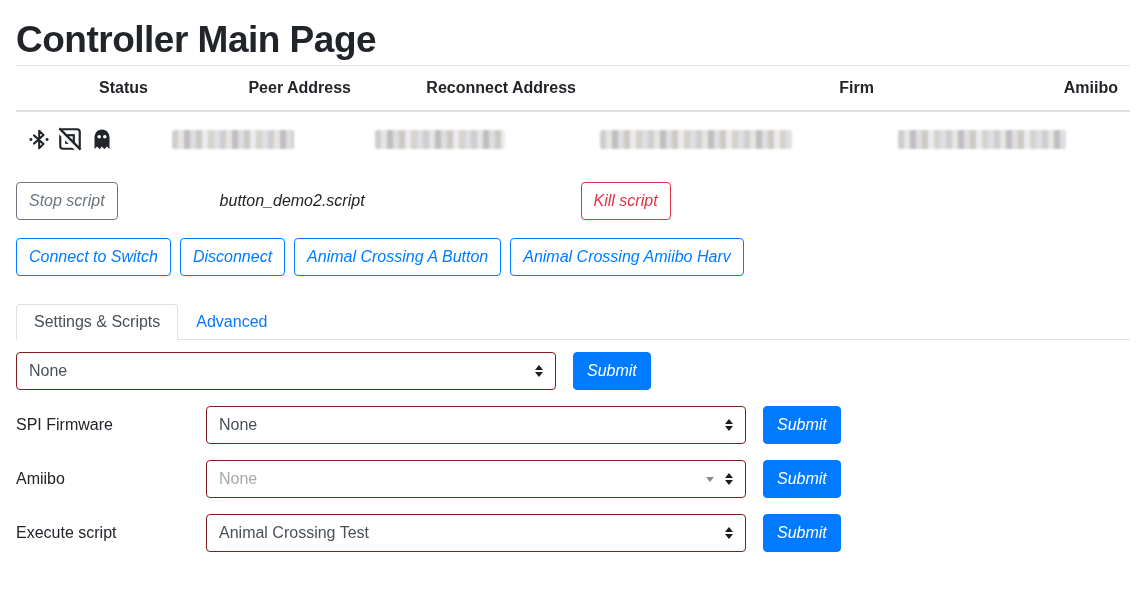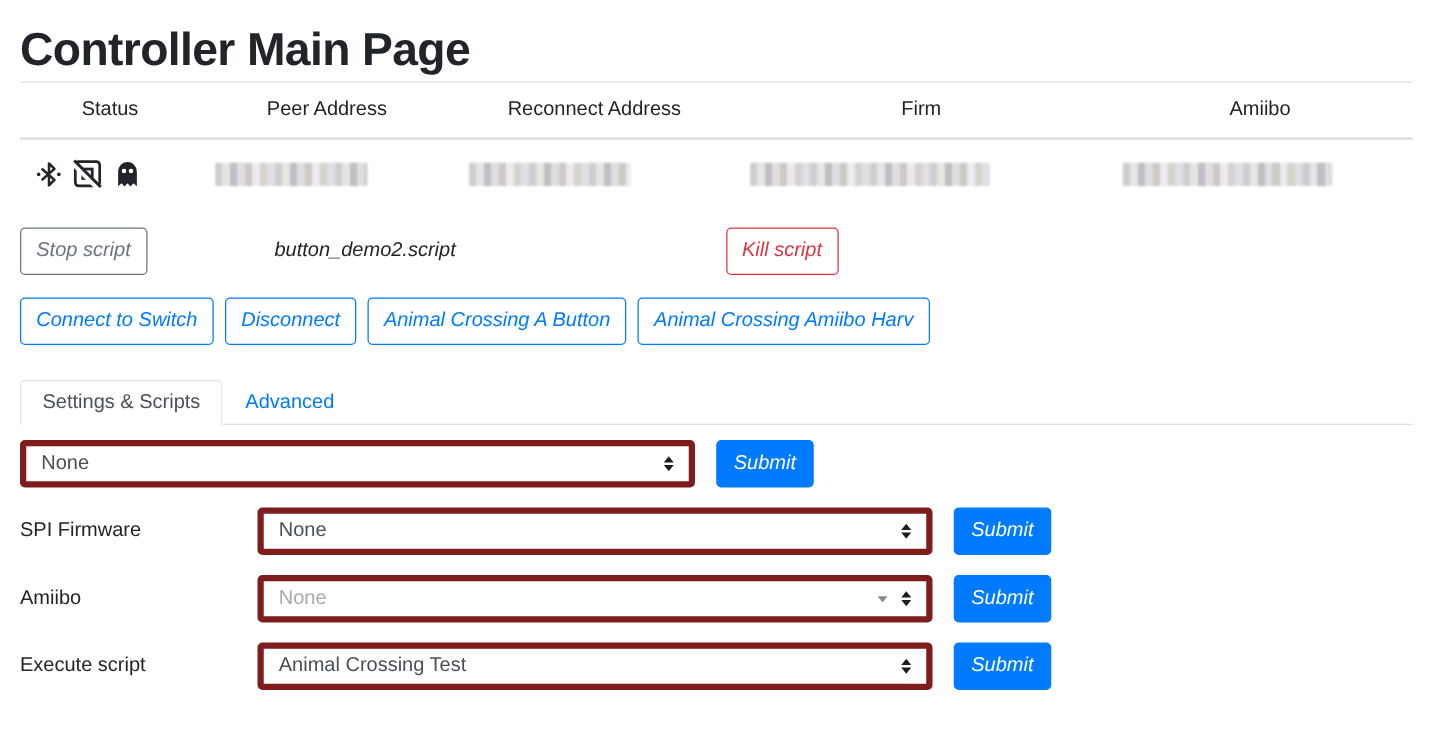--- a/index.html
+++ b/index.html
@@ -20,25 +20,25 @@
     font-weight: 600;
     letter-spacing: -0.5px;
     margin: 0;
     padding: 3px 0 0 0;
     line-height: 44px;
   }
 
   
   table.status-table { width: 100%; border-collapse: collapse; margin-top: 3px; }
   .status-table th {
-    text-align: center;
+    text-align: right;
     padding: 13px 12px;
     border-top: 1px solid #dee2e6;
     border-bottom: 2px solid #dee2e6;
-    font-weight: 400;
+    font-weight: 700;
     font-size: 16px;
     color: #212529;
   }
   .status-table td { padding: 14px 12px 12px 12px; vertical-align: middle; }
   .col-status { width: 144px; }
   .col-peer { width: 203px; }
   .col-reconnect { width: 225px; }
   .col-firm { width: 298px; }
 
   .icon-group { display: flex; align-items: center; gap: 7px; }
@@ -103,21 +103,21 @@
   }
   .nav-link.inactive { color: #007bff; }
 
   
   .form-area { margin-top: 12px; }
   .form-row { display: flex; align-items: center; margin-bottom: 16px; height: 38px; }
   .form-label { width: 190px; color: #212529; }
   .select {
     position: relative;
     width: 540px; height: 38px;
-    border: 5px solid #7f1d1d;
+    border: 1px solid #7f1d1d;
     border-radius: 4px;
     background: #fff;
     display: flex; align-items: center;
     padding: 0 34px 0 12px;
     color: #495057;
     cursor: pointer;
   }
   .select.disabled .select-value { color: #a8a8af; }
   .updown {
     position: absolute; right: 12px; top: 50%;

